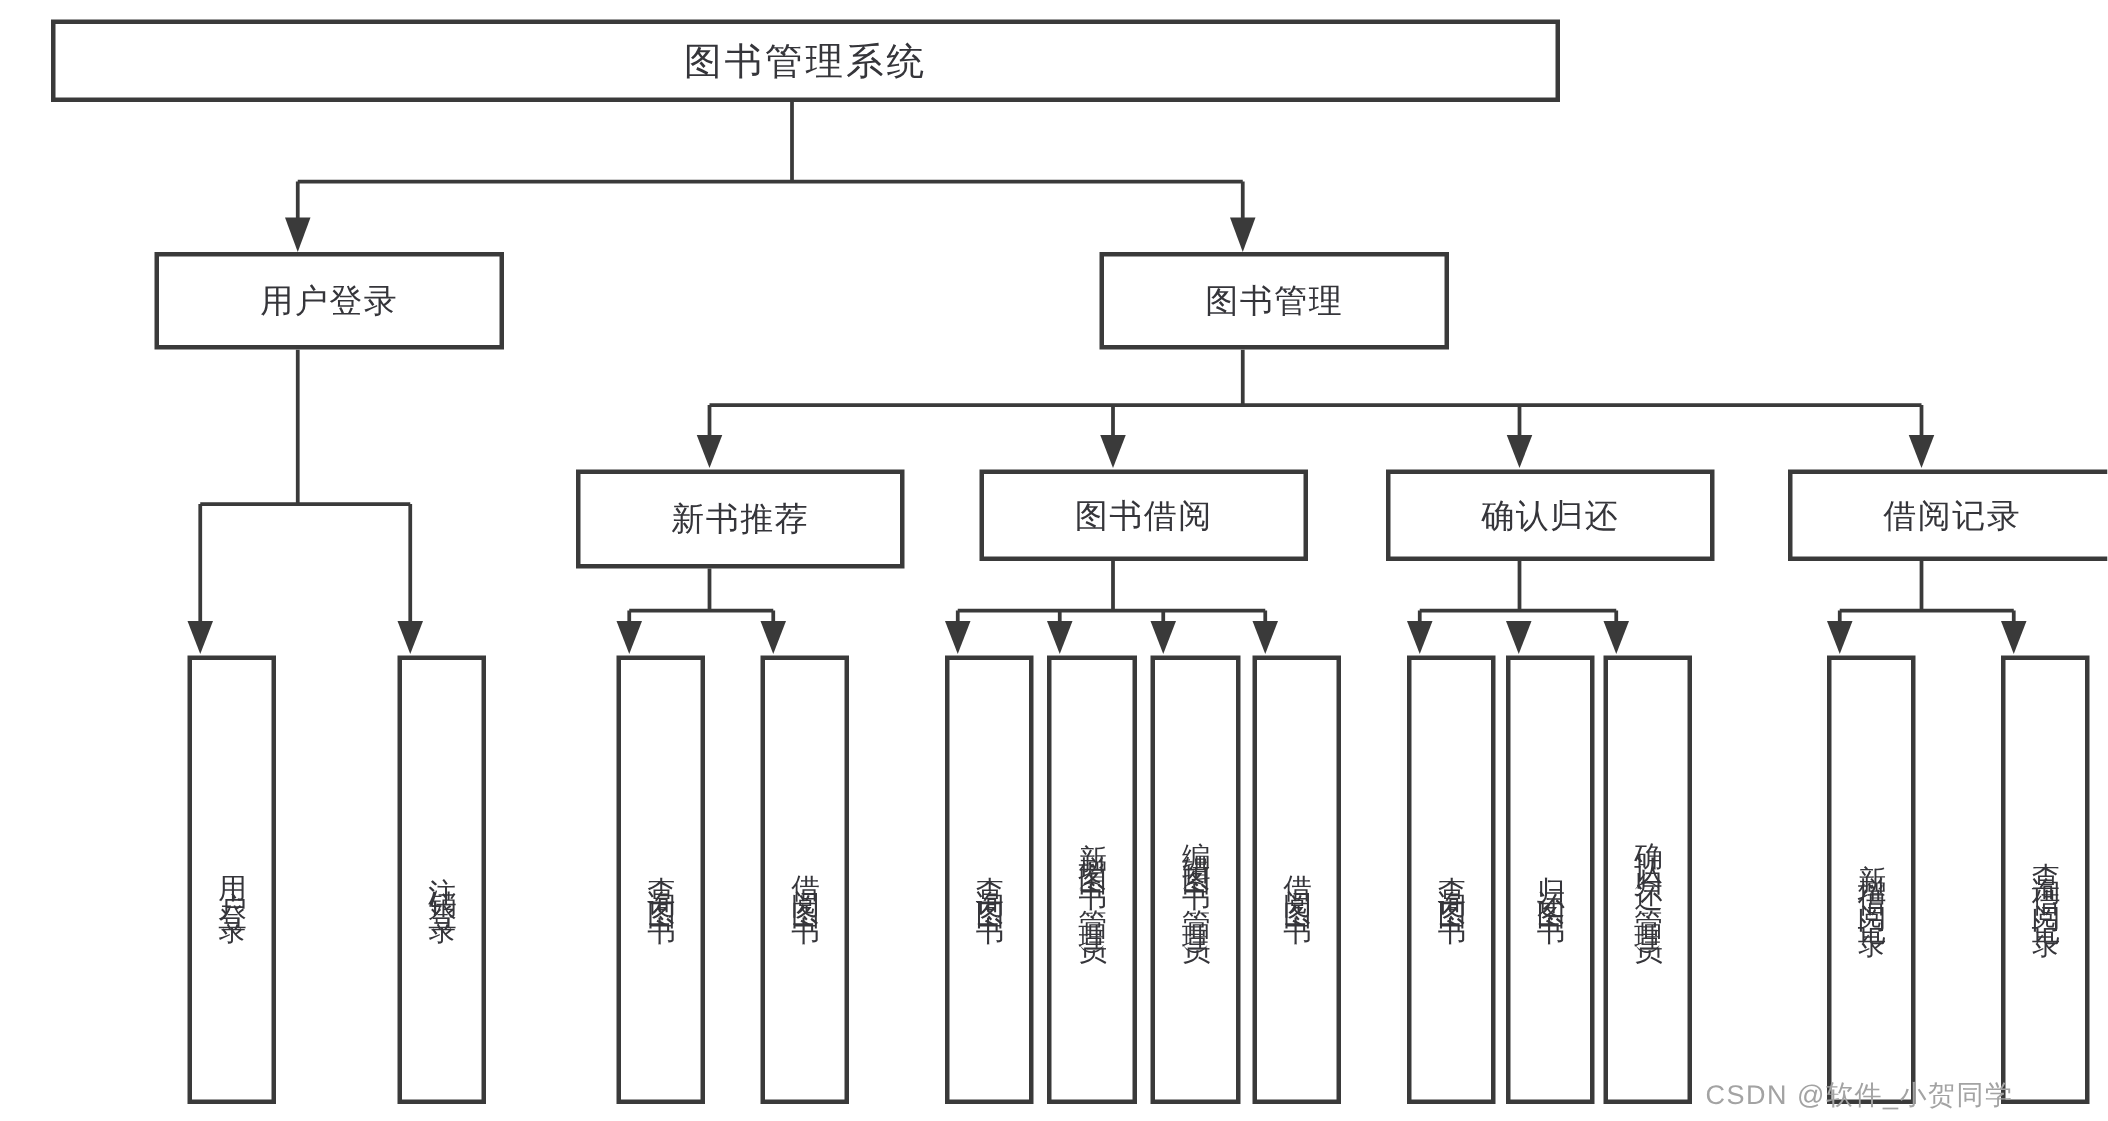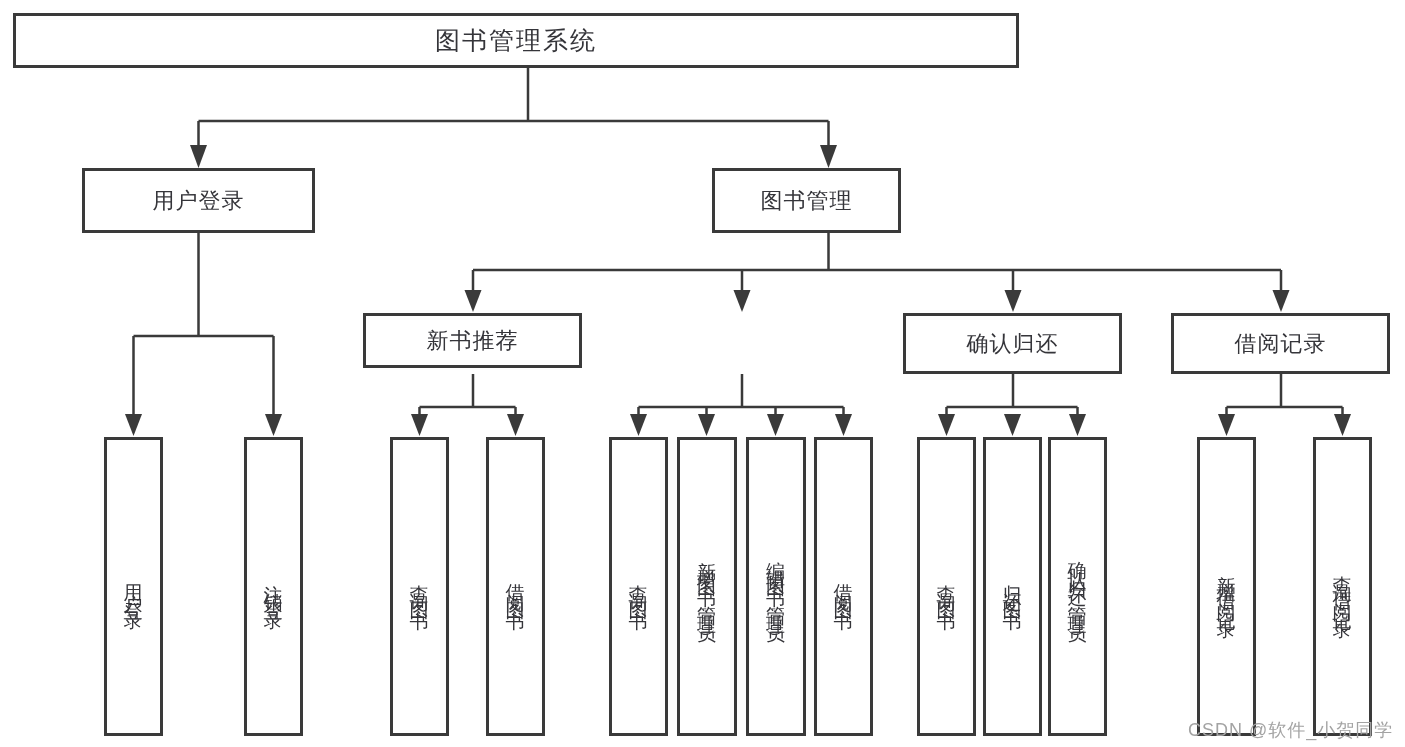--- a/index.html
+++ b/index.html
@@ -16,32 +16,32 @@
     font-family:"Liberation Sans","DejaVu Sans",sans-serif;
     overflow:hidden;
   }
   .edges{position:absolute;left:0;top:0;z-index:0;}
   .edges path{stroke:var(--line);stroke-width:2.5;fill:none;}
   .edges polygon{fill:var(--line);stroke:none;}
   .node{
     position:absolute;box-sizing:border-box;
     border:3px solid var(--line);background:#fff;
     display:flex;align-items:center;justify-content:center;
-    color:var(--text);z-index:1;
+    color:var(--text);z-index:1;margin-left:21px;
   }
   .hnode{font-size:22px;letter-spacing:1px;}
   .root{font-size:25px;letter-spacing:2px;}
   .vnode{top:437px;width:59px;height:299px;}
   .vlabel{
     writing-mode:vertical-rl;text-orientation:mixed;
     font-size:19px;letter-spacing:9px;line-height:1;
     white-space:nowrap;color:var(--text);
   }
   .watermark{
-    position:absolute;left:1188px;top:718px;z-index:3;
+    position:absolute;left:1137px;top:718px;z-index:3;
     font-size:18px;color:var(--watermark);letter-spacing:1px;
     white-space:nowrap;
   }
 </style>
 </head>
 <body>
 
 <div class="canvas">
 
   <svg class="edges" width="1405" height="747">
@@ -87,26 +87,29 @@
     </g>
   </svg>
 
   <div class="node hnode root" style="left:13px;top:13px;width:1006px;height:55px;">
     <span>图书管理系统</span>
   </div>
 
   <div class="node hnode" style="left:82px;top:168px;width:233px;height:65px;">
     <span>用户登录</span>
   </div>
-  <div class="node hnode" style="left:712px;top:168px;width:189px;height:65px;">
+  <div class="node hnode" style="left:712px;top:168px;width:233px;height:65px;">
     <span>图书管理</span>
   </div>
 
-  <div class="node hnode" style="left:363px;top:313px;width:219px;height:55px;">
+  <div class="node hnode" style="left:363px;top:313px;width:219px;height:66px;">
     <span>新书推荐</span>
+  </div>
+  <div class="node hnode" style="left:632px;top:313px;width:219px;height:61px;">
+    <span>图书借阅</span>
   </div>
   <div class="node hnode" style="left:903px;top:313px;width:219px;height:61px;">
     <span>确认归还</span>
   </div>
   <div class="node hnode" style="left:1171px;top:313px;width:219px;height:61px;justify-content:center;">
     <span>借阅记录</span>
   </div>
 
   <div class="node vnode" style="left:104px;">
     <span class="vlabel">用户登录</span>

